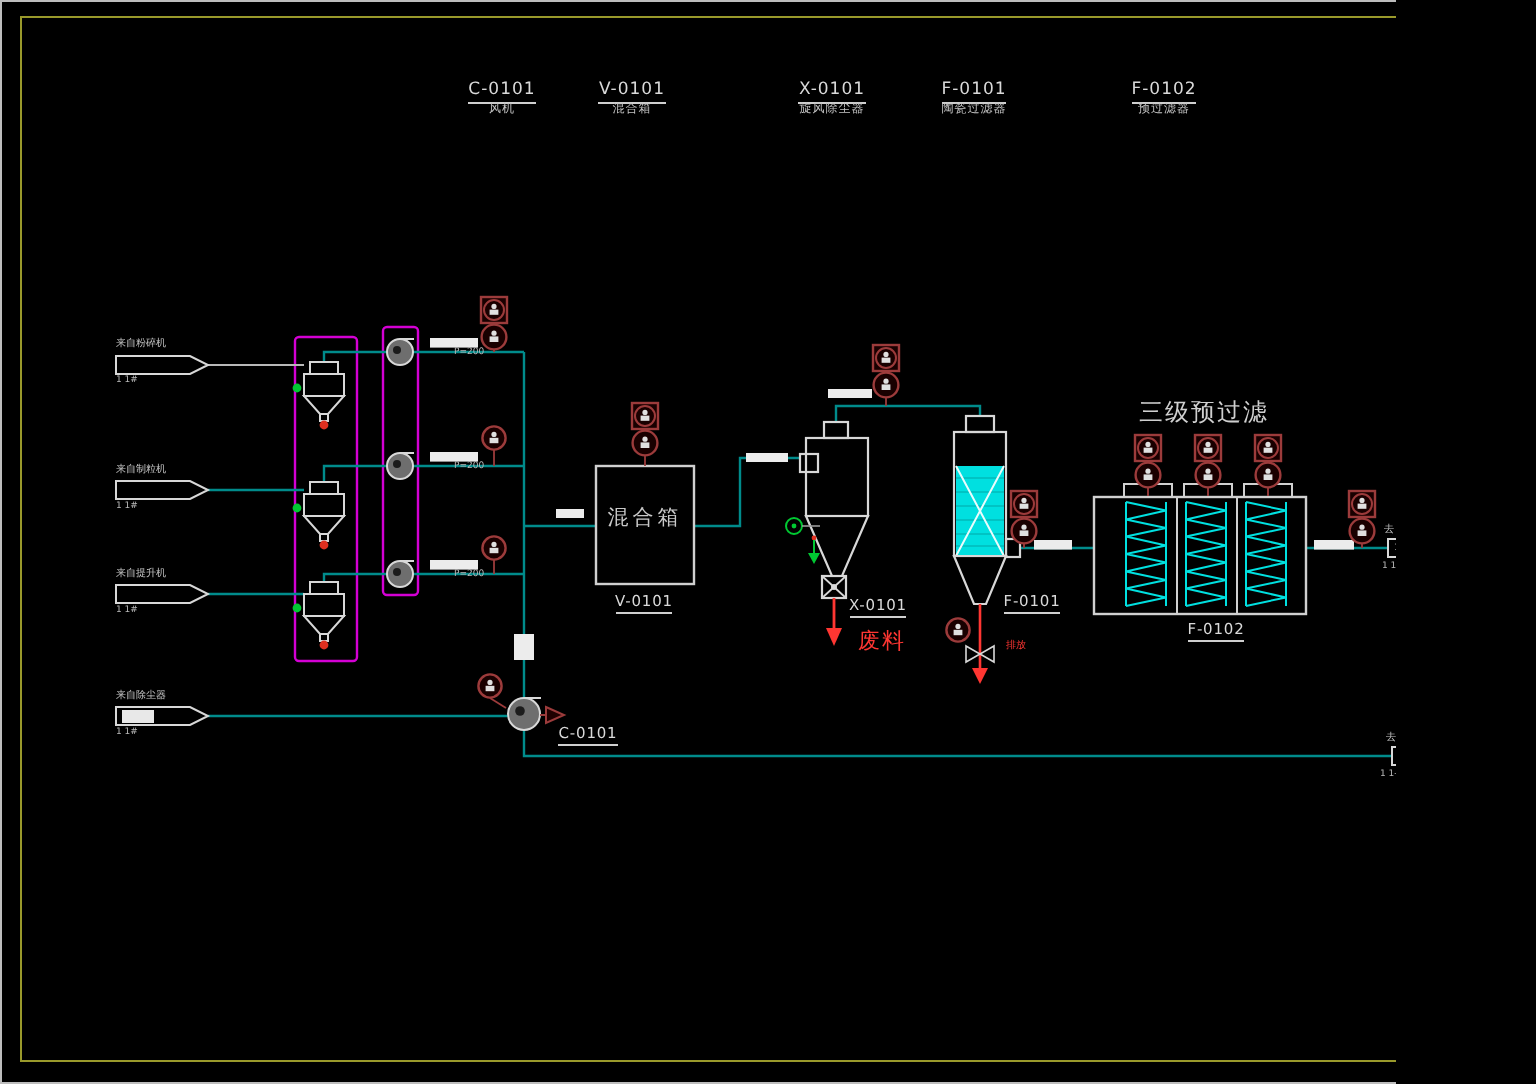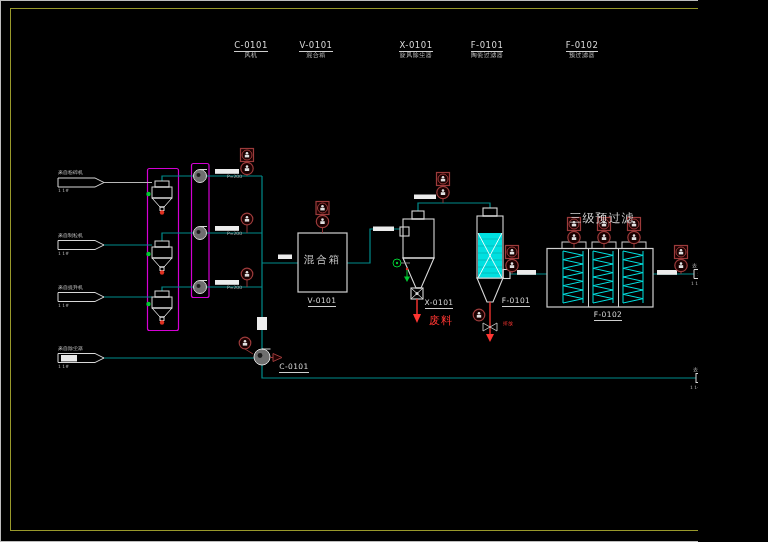--- a/index.html
+++ b/index.html
@@ -249,21 +249,21 @@
 <div class="t f6 ctr" style="left:457px;top:52px;width:60px">陶瓷过滤器</div>
 <div class="t f8 ctr" style="left:552px;top:41px;width:60px"><span class="u">F-0102</span></div>
 <div class="t f6 ctr" style="left:552px;top:52px;width:60px">预过滤器</div>
 
 <div class="t f10 ctr" style="left:298px;top:253px;width:49px;color:#c8c8c8">混合箱</div>
 <div class="t f7 ctr" style="left:292px;top:297px;width:60px"><span class="u">V-0101</span></div>
 <div class="t f7 ctr" style="left:409px;top:299px;width:60px"><span class="u">X-0101</span></div>
 <div class="t f7 ctr" style="left:486px;top:297px;width:60px"><span class="u">F-0101</span></div>
 <div class="t f7 ctr" style="left:578px;top:311px;width:60px"><span class="u">F-0102</span></div>
 <div class="t f7 ctr" style="left:264px;top:363px;width:60px"><span class="u">C-0101</span></div>
-<div class="t f12 ctr title" style="left:557px;top:212px;width:90px">三级预过滤</div>
+<div class="t f12 ctr title" style="left:557px;top:200px;width:90px">三级预过滤</div>
 <div class="t f11 red" style="left:393px;top:315px">废料</div>
 <div class="t f5 red" style="left:467px;top:321px">排放</div>
 
 <div class="t f45" style="left:227px;top:174px">P=200</div>
 <div class="t f45" style="left:227px;top:231px">P=200</div>
 <div class="t f45" style="left:227px;top:285px">P=200</div>
 
 <div class="t f5" style="left:58px;top:170px">来自粉碎机</div>
 <div class="t f45" style="left:58px;top:188px">1 1#</div>
 <div class="t f5" style="left:58px;top:232.5px">来自制粒机</div>

